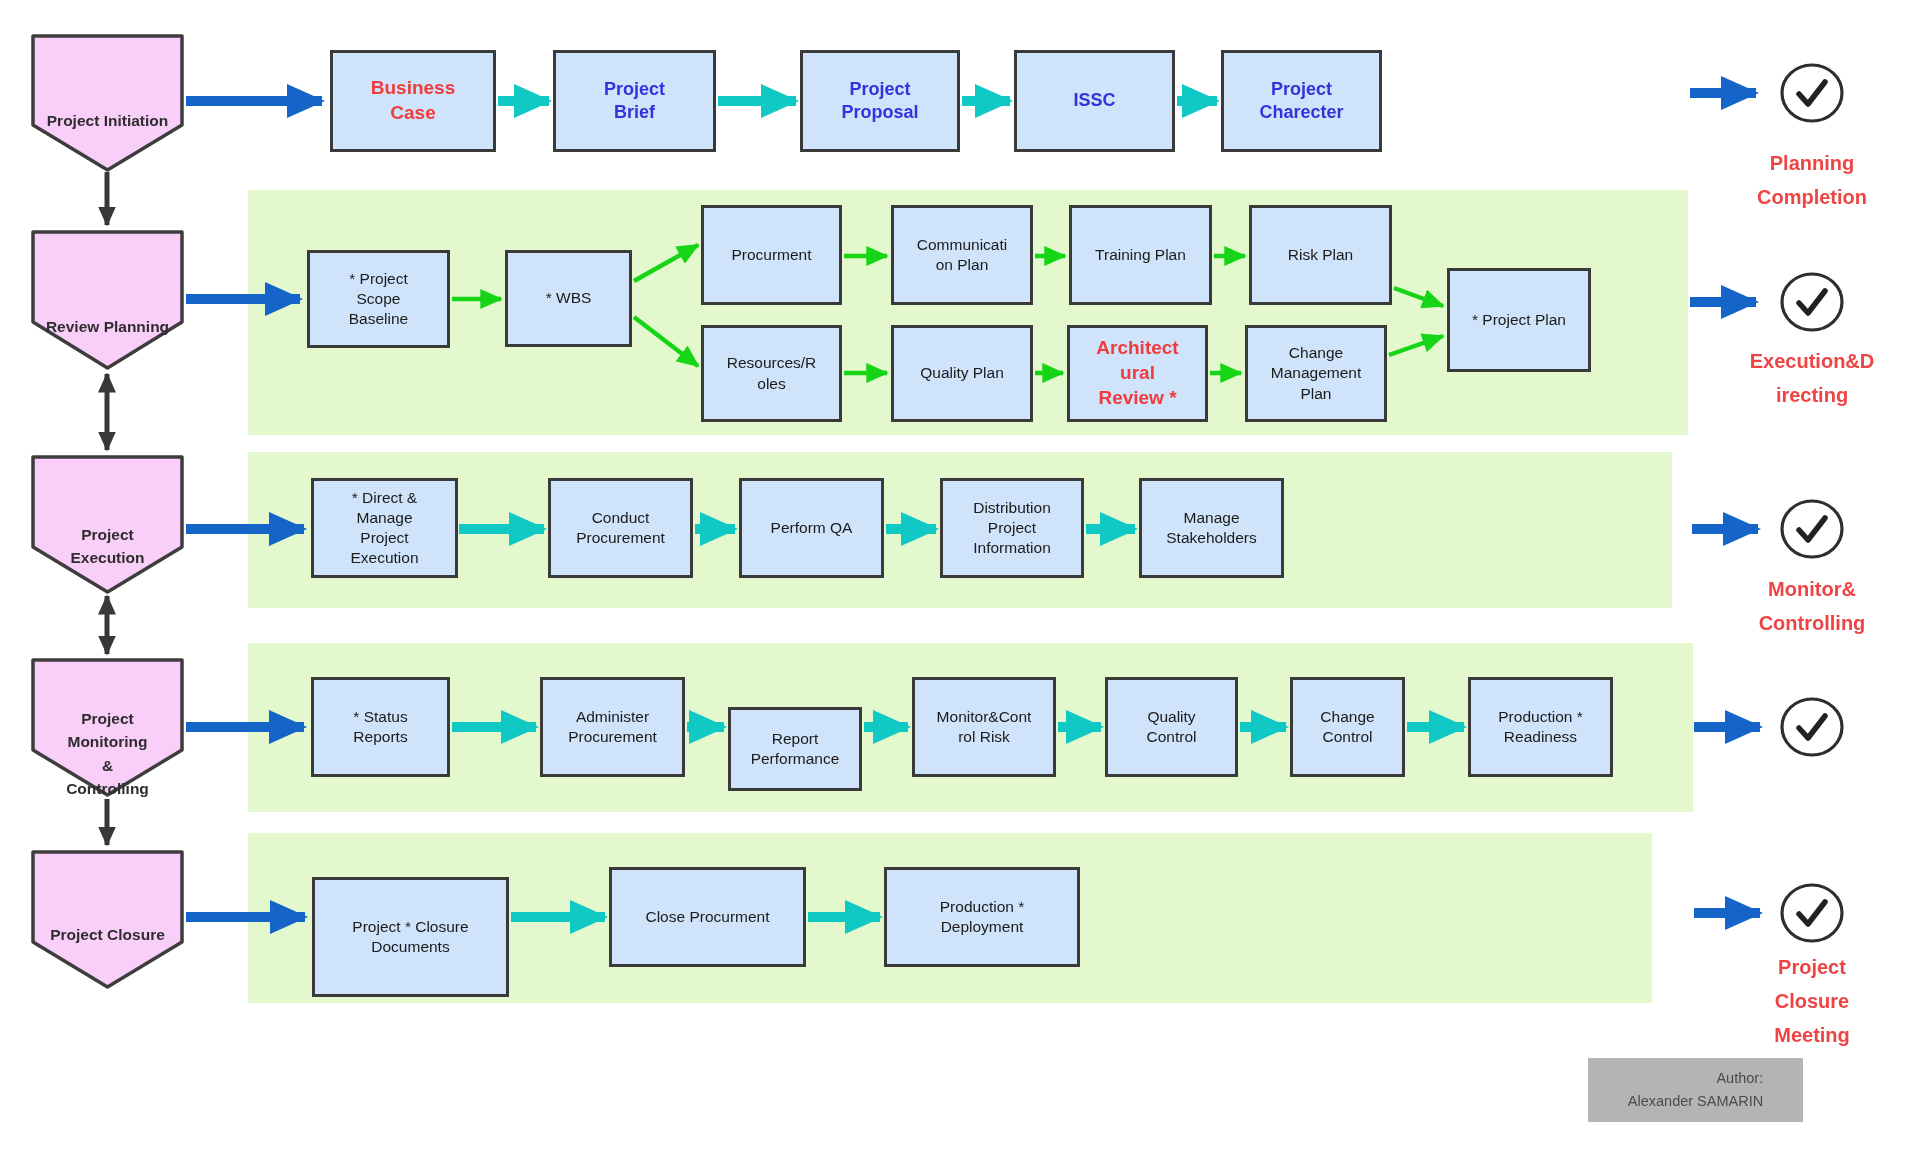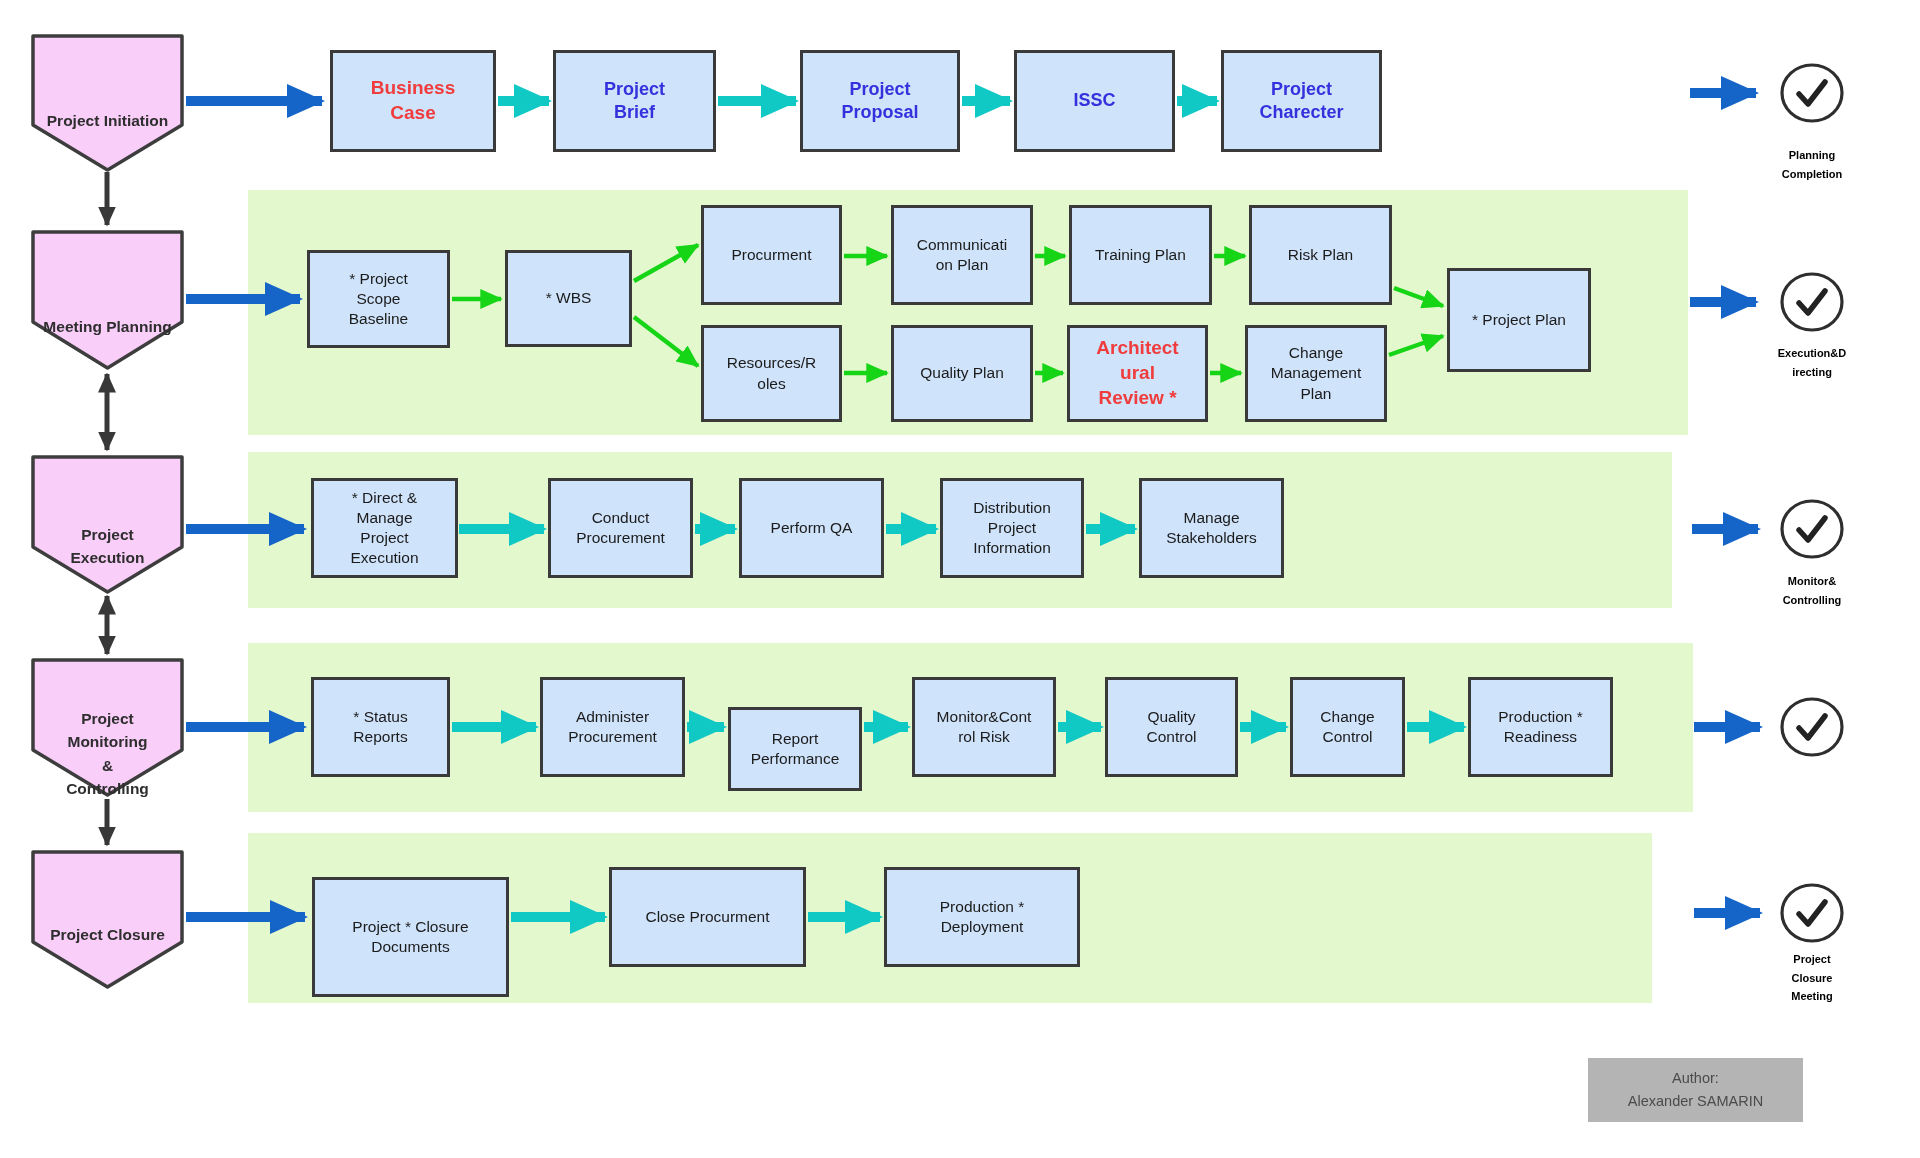--- a/index.html
+++ b/index.html
@@ -9,24 +9,24 @@
   #artwork{position:absolute;left:0;top:0;z-index:1;}
   .box{position:absolute;z-index:2;background:#cfe3fb;border:3px solid #3a3a3a;
        display:flex;align-items:center;justify-content:center;text-align:center;
        font-size:15.5px;line-height:1.3;color:#1b1b1b;white-space:pre-line;box-sizing:border-box;}
   .box.big{font-size:18px;font-weight:bold;}
   .box.redtxt{color:#f03c3c;font-weight:bold;font-size:19px;}
   .box.bluetxt{color:#3431dd;}
   .plabel{position:absolute;z-index:3;left:33px;width:149px;text-align:center;
           font-weight:bold;font-size:15.5px;line-height:1.5;color:#2e2e2e;white-space:pre-line;margin-top:43px;}
   .mlabel{position:absolute;z-index:3;left:1722px;width:180px;text-align:center;
-          font-weight:bold;font-size:11px;line-height:1.7;color:#000000;white-space:pre-line;}
+          font-weight:bold;font-size:20px;line-height:1.7;color:#ef4444;white-space:pre-line;}
   .author{position:absolute;z-index:2;left:1588px;top:1058px;width:215px;height:64px;
           background:#b4b4b4;color:#4b4b4b;font-size:14.5px;line-height:1.6;
-          display:flex;align-items:center;justify-content:center;text-align:center;white-space:pre-line;}
+          display:flex;align-items:center;justify-content:center;text-align:right;white-space:pre-line;}
   .ar-blue{stroke:#1565c8;stroke-width:10;}
   .ar-teal{stroke:#10c8c4;stroke-width:10;}
   .ar-green{stroke:#16d416;stroke-width:4.5;}
   .ar-dark{stroke:#383838;stroke-width:5;}
 </style>
 </head>
 <body>
 
 <div id="stage">
 
@@ -122,21 +122,21 @@
       <ellipse cx="1812" cy="727" rx="30" ry="28" fill="#ffffff" stroke="#2e2e2e" stroke-width="3.2"></ellipse>
       <path d="M 1799 728 L 1808 738 L 1825 716" fill="none" stroke="#222222" stroke-width="5.5" stroke-linecap="round" stroke-linejoin="round"></path>
     </g>
     <g>
       <ellipse cx="1812" cy="913" rx="30" ry="28" fill="#ffffff" stroke="#2e2e2e" stroke-width="3.2"></ellipse>
       <path d="M 1799 914 L 1808 924 L 1825 902" fill="none" stroke="#222222" stroke-width="5.5" stroke-linecap="round" stroke-linejoin="round"></path>
     </g>
   </svg>
 
   <div class="plabel" style="top:66px">Project Initiation</div>
-  <div class="plabel" style="top:272px">Meeting Planning</div>
+  <div class="plabel" style="top:272px">Review Planning</div>
   <div class="plabel" style="top:480px">Project
 Execution</div>
   <div class="plabel" style="top:664px">Project
 Monitoring
 &amp;
 Controlling</div>
   <div class="plabel" style="top:880px">Project Closure</div>
 
   <div class="box big redtxt" style="left:330px;top:50px;width:166px;height:102px">Business
 Case</div>

